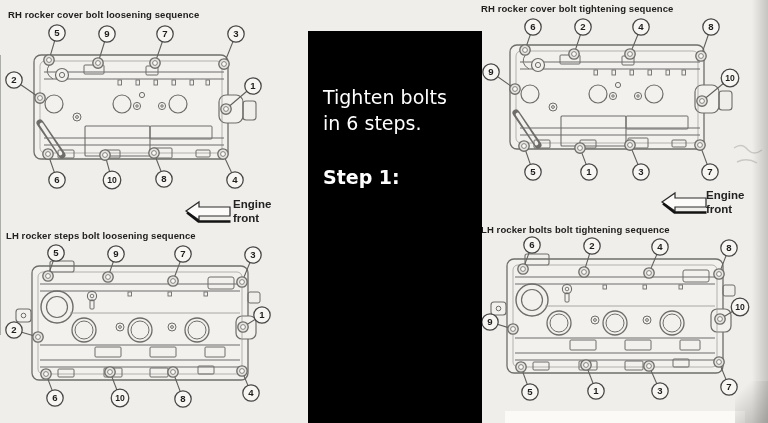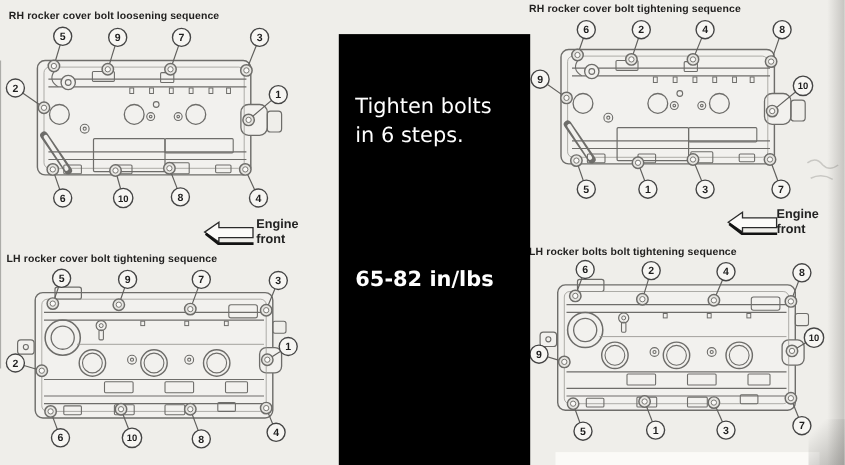--- a/index.html
+++ b/index.html
@@ -488,41 +488,41 @@
           <circle cx="719" cy="362" r="2.4" fill="#fbfaf8" stroke="#777672" stroke-width="0.9"></circle>
           <circle cx="729" cy="387" r="8.2" fill="#f7f6f3" stroke="#454545" stroke-width="1.25"></circle>
           <text x="729" y="390.3" text-anchor="middle" font-size="9.6" font-weight="bold" fill="#1e1e1e" font-family="&quot;Liberation Sans&quot;, sans-serif">7</text>
         </g>
       </g>
       <path d="M734,148 q8,-6 14,2 q6,6 14,0 M737,162 q10,-5 20,1" fill="none" stroke="#c9c8c4" stroke-width="1.4"></path>
     </svg>
 
   <div class="d-title t0">RH rocker cover bolt loosening sequence</div>
   <div class="d-title t1">RH rocker cover bolt tightening sequence</div>
-  <div class="d-title t2">LH rocker cover bolt tightening sequence</div>
+  <div class="d-title t2">LH rocker steps bolt loosening sequence</div>
   <div class="d-title t3">LH rocker bolts bolt tightening sequence</div>
 
   <div class="ef ef1">
     <div>Engine</div>
     <div>front</div>
   </div>
   <div class="ef ef2">
     <div>Engine</div>
     <div>front</div>
   </div>
 
   <div class="black-panel">
     <div class="bp-block bp-intro">
       <div>Tighten bolts</div>
       <div>in 6 steps.</div>
     </div>
     <div class="bp-block bp-s1">
+      <div>Step 1:</div>
     </div>
     <div class="bp-block bp-s2">
-      <div>65-82 in/lbs</div>
     </div>
   </div>
 
   <div class="left-edge"></div>
   <div class="bottom-band"></div>
   <div class="right-edge"></div>
   <div class="corner-smudge"></div>
 </div>
 
 </body></html>

